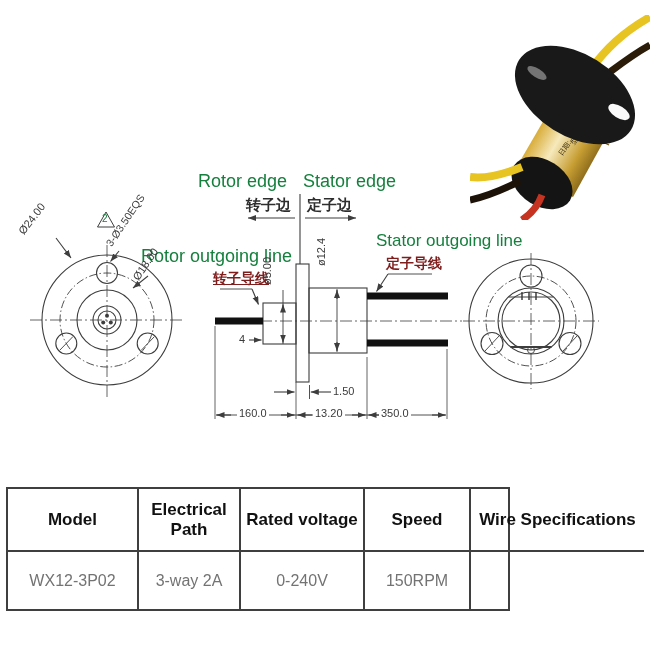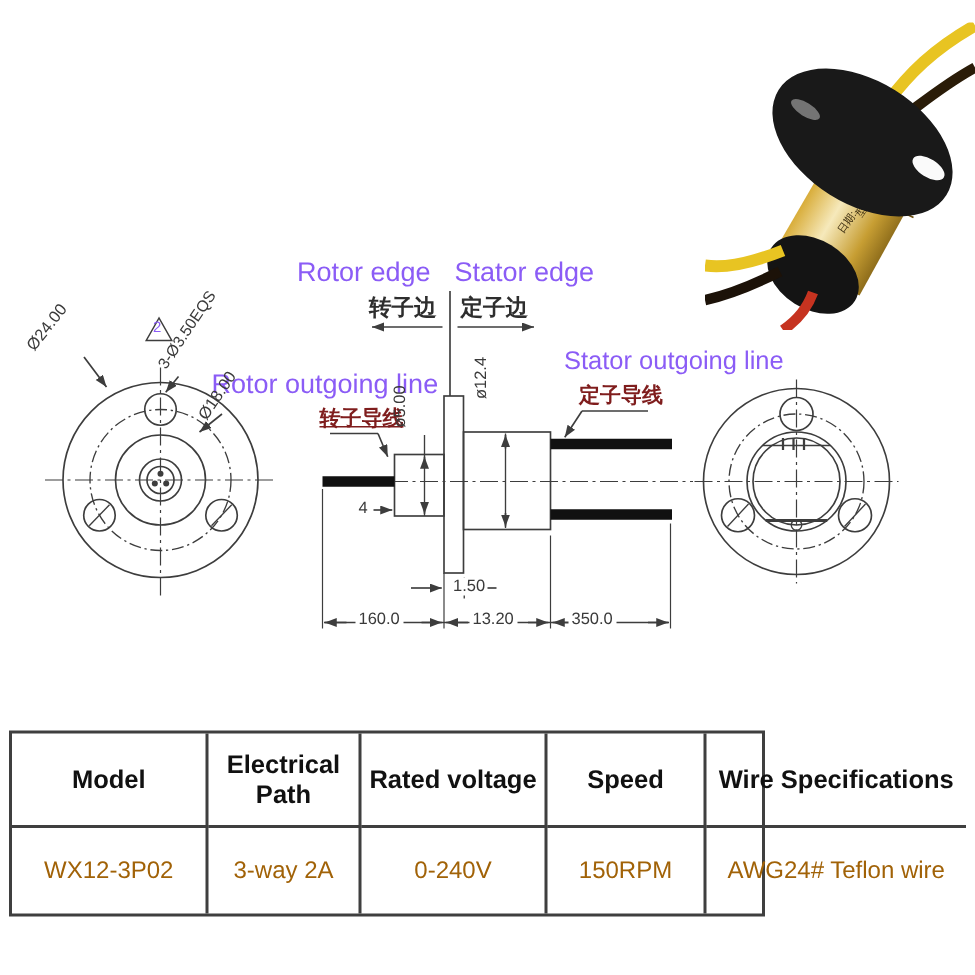--- a/index.html
+++ b/index.html
@@ -7,42 +7,42 @@
     position:relative;width:650px;height:650px;background:#ffffff;overflow:hidden;
     font-family:"Liberation Sans",sans-serif;color:#3c3c3c;
   }
   .abs{position:absolute;}
   
   .title{
     left:82px;top:68px;font-size:40px;font-weight:bold;color:#ee0e0e;
     letter-spacing:-1px;white-space:nowrap;z-index:6;
   }
   
-  .lbl{white-space:nowrap;z-index:4;color:#8b5cf6;}
+  .lbl{white-space:nowrap;z-index:4;color:#15803d;}
   .en-big{font-size:18px;}
   .cn{font-weight:bold;font-size:15px;color:#2e2e2e;}
   .cn-s{font-weight:bold;font-size:14px;color:#7f1d1d;}
   .dim{font-size:11px;background:#fff;padding:0 2px;color:#3a3a3a;}
   .rot52{transform:rotate(-52deg);transform-origin:0 100%;}
   .rot56{transform:rotate(-56deg);transform-origin:0 100%;}
   .vert{transform:translate(-50%,-50%) rotate(-90deg);}
   .vwrap{width:0;height:0;overflow:visible;display:flex;align-items:center;justify-content:center;}
   
   .spec-table{
     left:6px;top:487px;width:504px;z-index:5;
     display:grid;grid-template-columns:131px 102px 124px 106px 173px;
     border:2px solid #3f3f3f;background:#fff;box-sizing:border-box;
   }
   .cell{
     border-right:2px solid #3f3f3f;display:flex;align-items:center;justify-content:center;
     text-align:center;box-sizing:border-box;padding:2px 4px;
   }
   .cell.last{border-right:none;}
   .hcell{height:63px;border-bottom:2px solid #3f3f3f;font-weight:bold;font-size:17px;color:#111;line-height:1.15;}
-  .dcell{height:57px;font-size:16px;color:#a16207;}
+  .dcell{height:57px;font-size:16px;color:#737373;}
   svg{display:block;}
   .lineart{left:0;top:160px;z-index:2;}
   .photo{left:470px;top:15px;z-index:3;}
 </style>
 </head>
 <body>
 
 <div class="stage">
 
   <svg class="abs photo" width="180" height="205" viewBox="0 0 180 205">
@@ -190,31 +190,30 @@
   <div class="abs lbl" style="left:102px;top:213px;font-size:10px;">2</div>
 
   <div class="abs vwrap" style="left:283px;top:277px;">
     <div class="lbl dim vert" style="background:none;">ø5.00</div>
   </div>
   <div class="abs vwrap" style="left:337px;top:258px;">
     <div class="lbl dim vert" style="background:none;">ø12.4</div>
   </div>
 
   <div class="abs lbl dim" style="left:237px;top:333px;">4</div>
-  <div class="abs lbl dim" style="left:300px;top:385px;">1.50</div>
+  <div class="abs lbl dim" style="left:331px;top:385px;">1.50</div>
   <div class="abs lbl dim" style="left:237px;top:407px;">160.0</div>
   <div class="abs lbl dim" style="left:313px;top:407px;">13.20</div>
   <div class="abs lbl dim" style="left:379px;top:407px;">350.0</div>
 
   <div class="abs spec-table">
     <div class="cell hcell">Model</div>
     <div class="cell hcell">Electrical Path</div>
     <div class="cell hcell">Rated voltage</div>
     <div class="cell hcell">Speed</div>
     <div class="cell hcell last">Wire Specifications</div>
     <div class="cell dcell">WX12-3P02</div>
     <div class="cell dcell">3-way 2A</div>
     <div class="cell dcell">0-240V</div>
     <div class="cell dcell">150RPM</div>
-    <div class="cell dcell last">AWG24# Teflon wire</div>
   </div>
 
 </div>
 
 </body></html>

